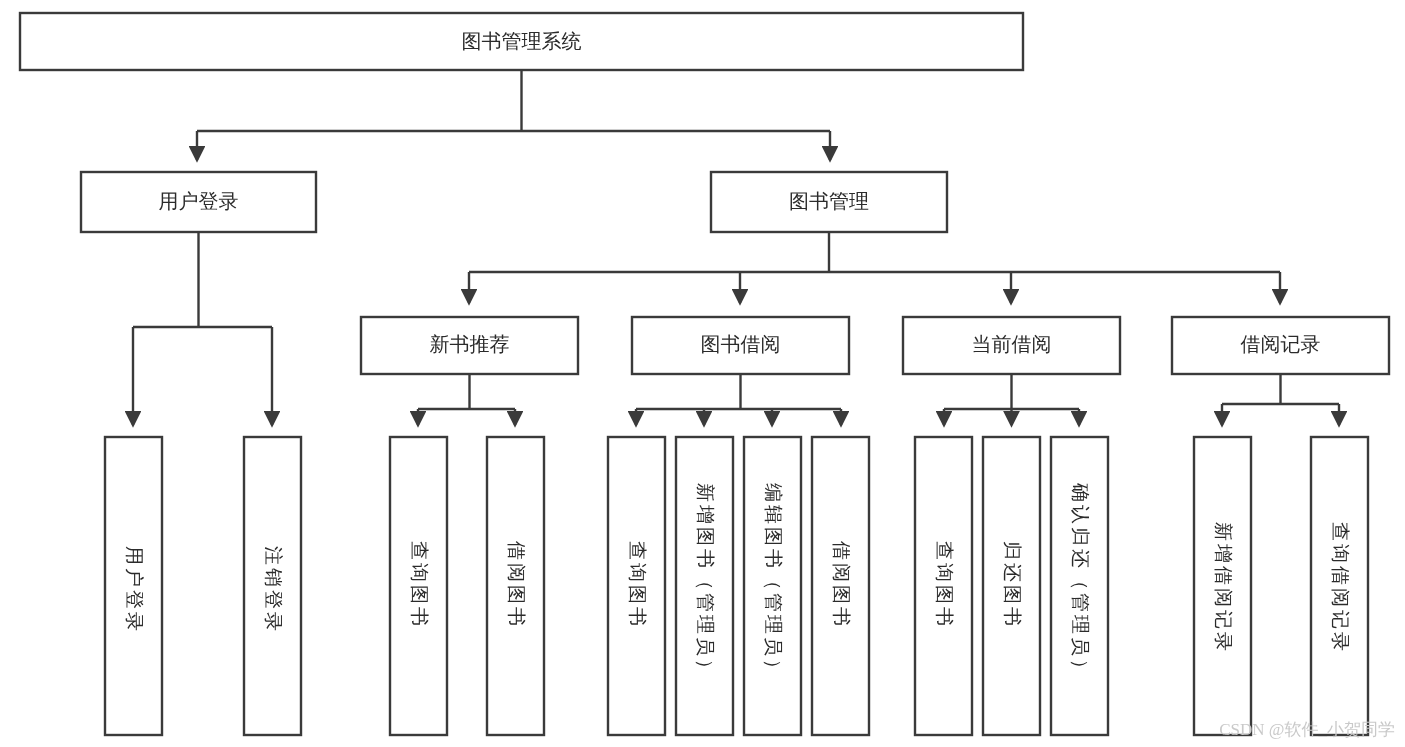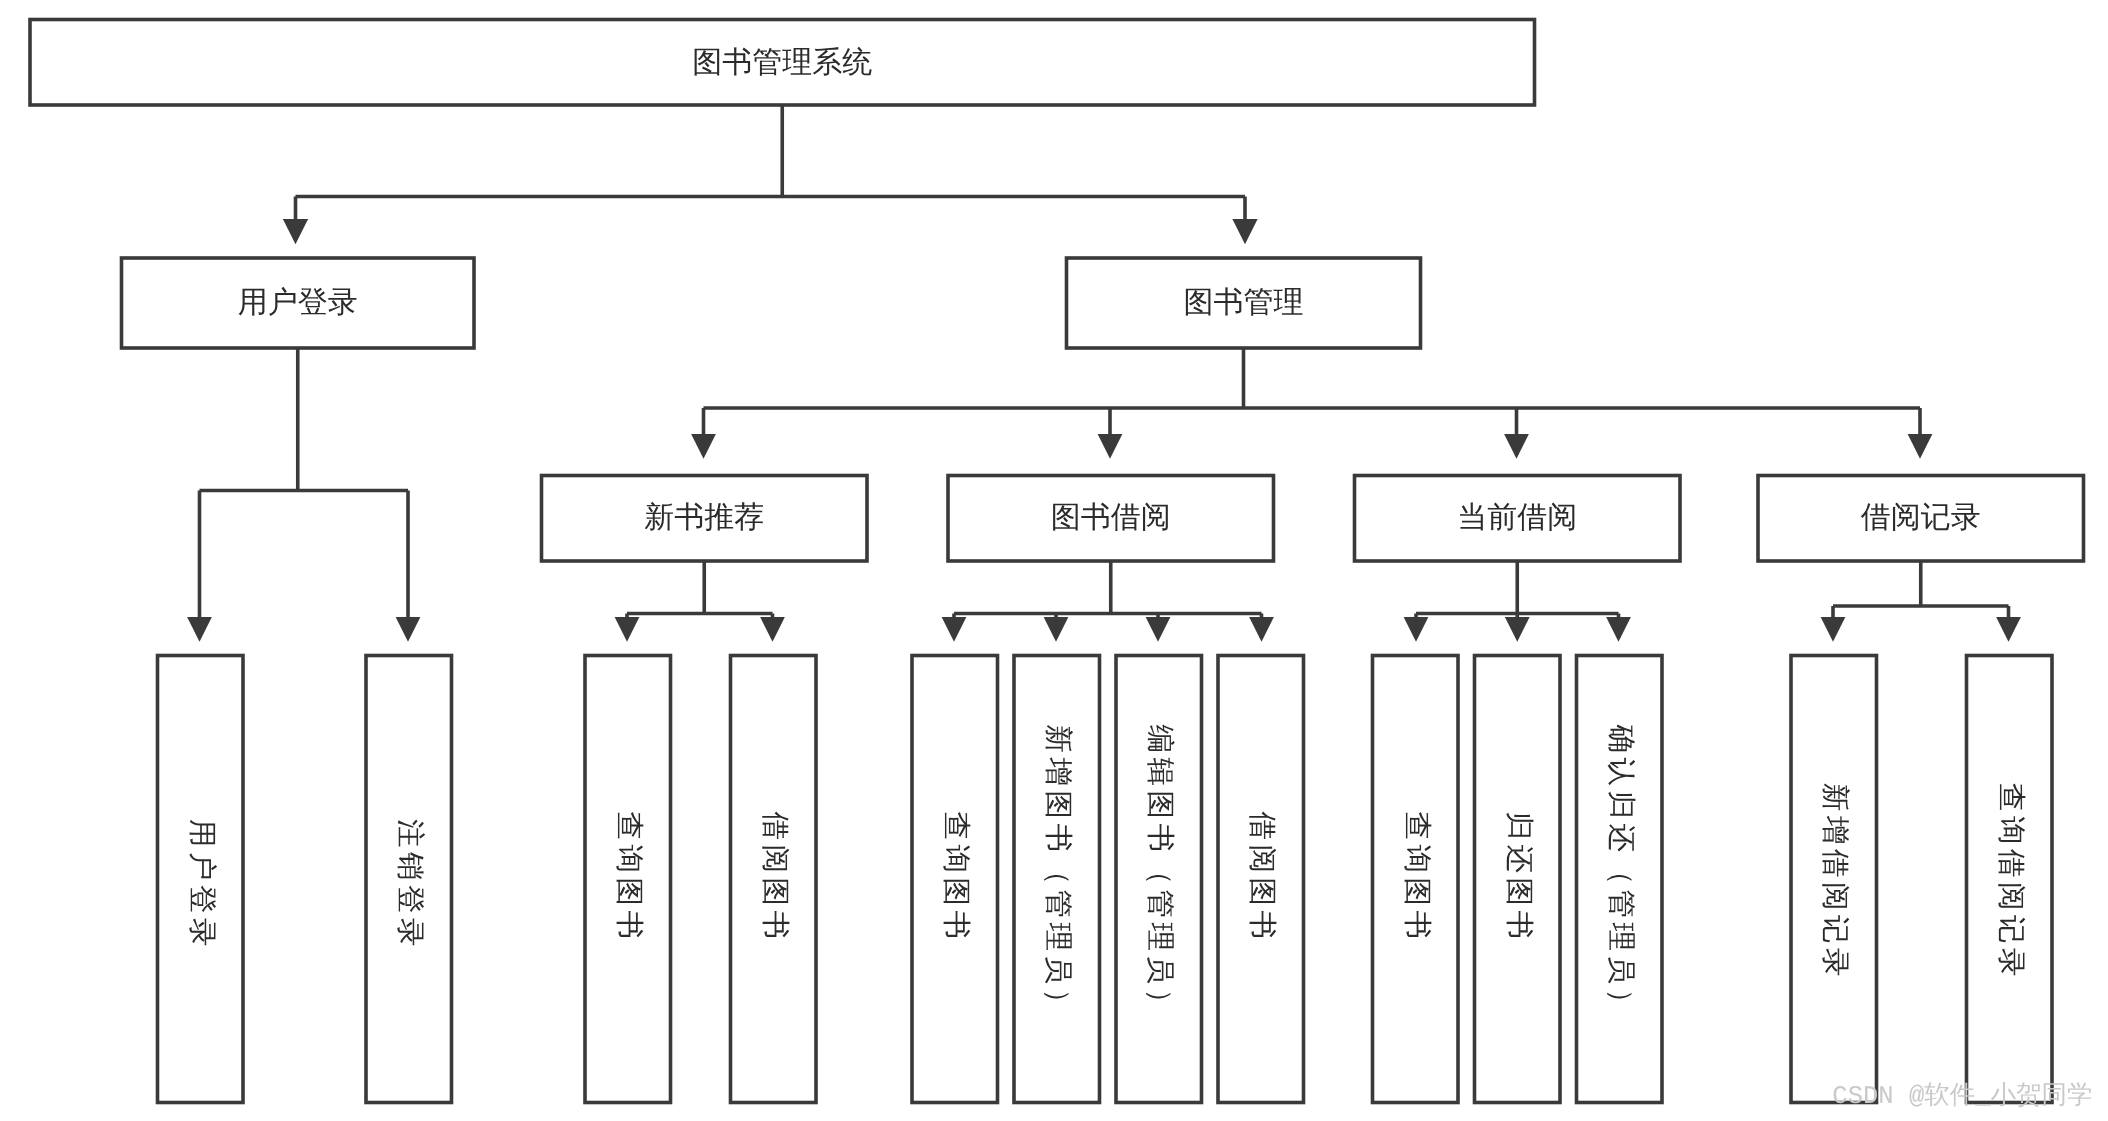--- a/index.html
+++ b/index.html
@@ -51,21 +51,21 @@
   .arrow-head {
     fill: #3a3a3a;
     stroke: none;
   }
   .watermark {
     position: absolute;
     right: 10px;
     bottom: 6px;
     color: #c9c9c9;
     font-size: 17px;
-    font-family: Liberation Mono, monospace;
+    font-family: Liberation Serif, serif;
     white-space: nowrap;
     user-select: none;
   }
 </style>
 </head>
 <body>
 
 <div id="diagram-root">
 
   <svg id="flow" viewBox="0 0 1405 747">

